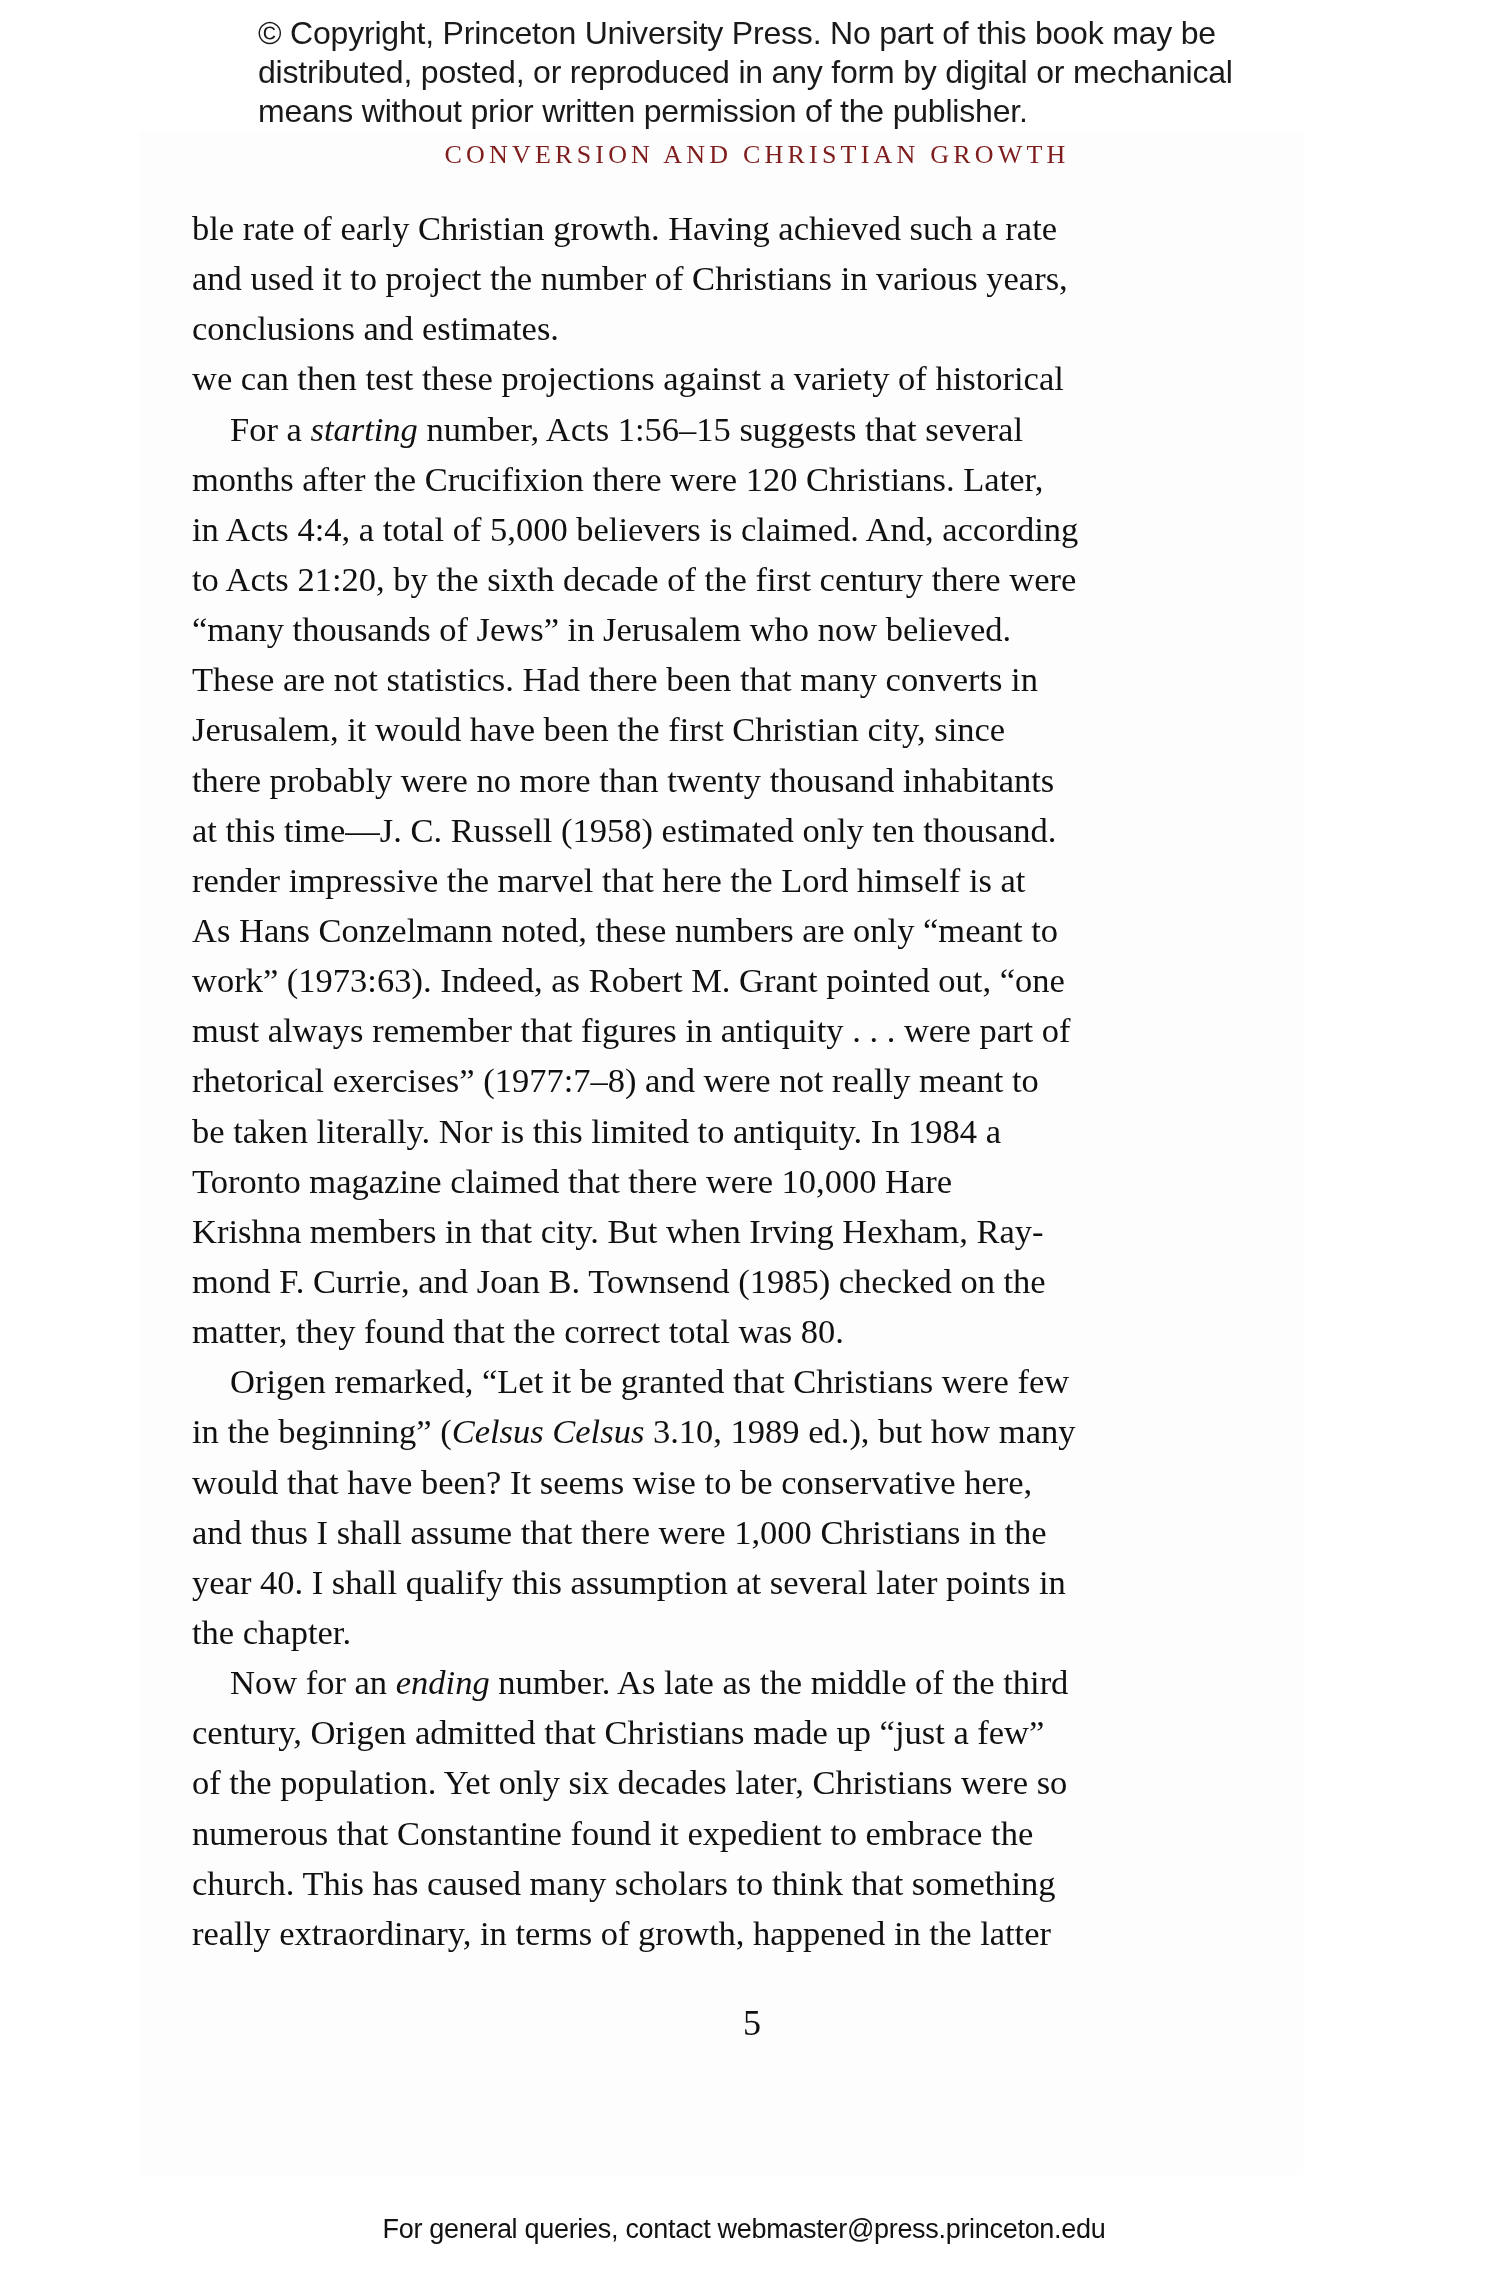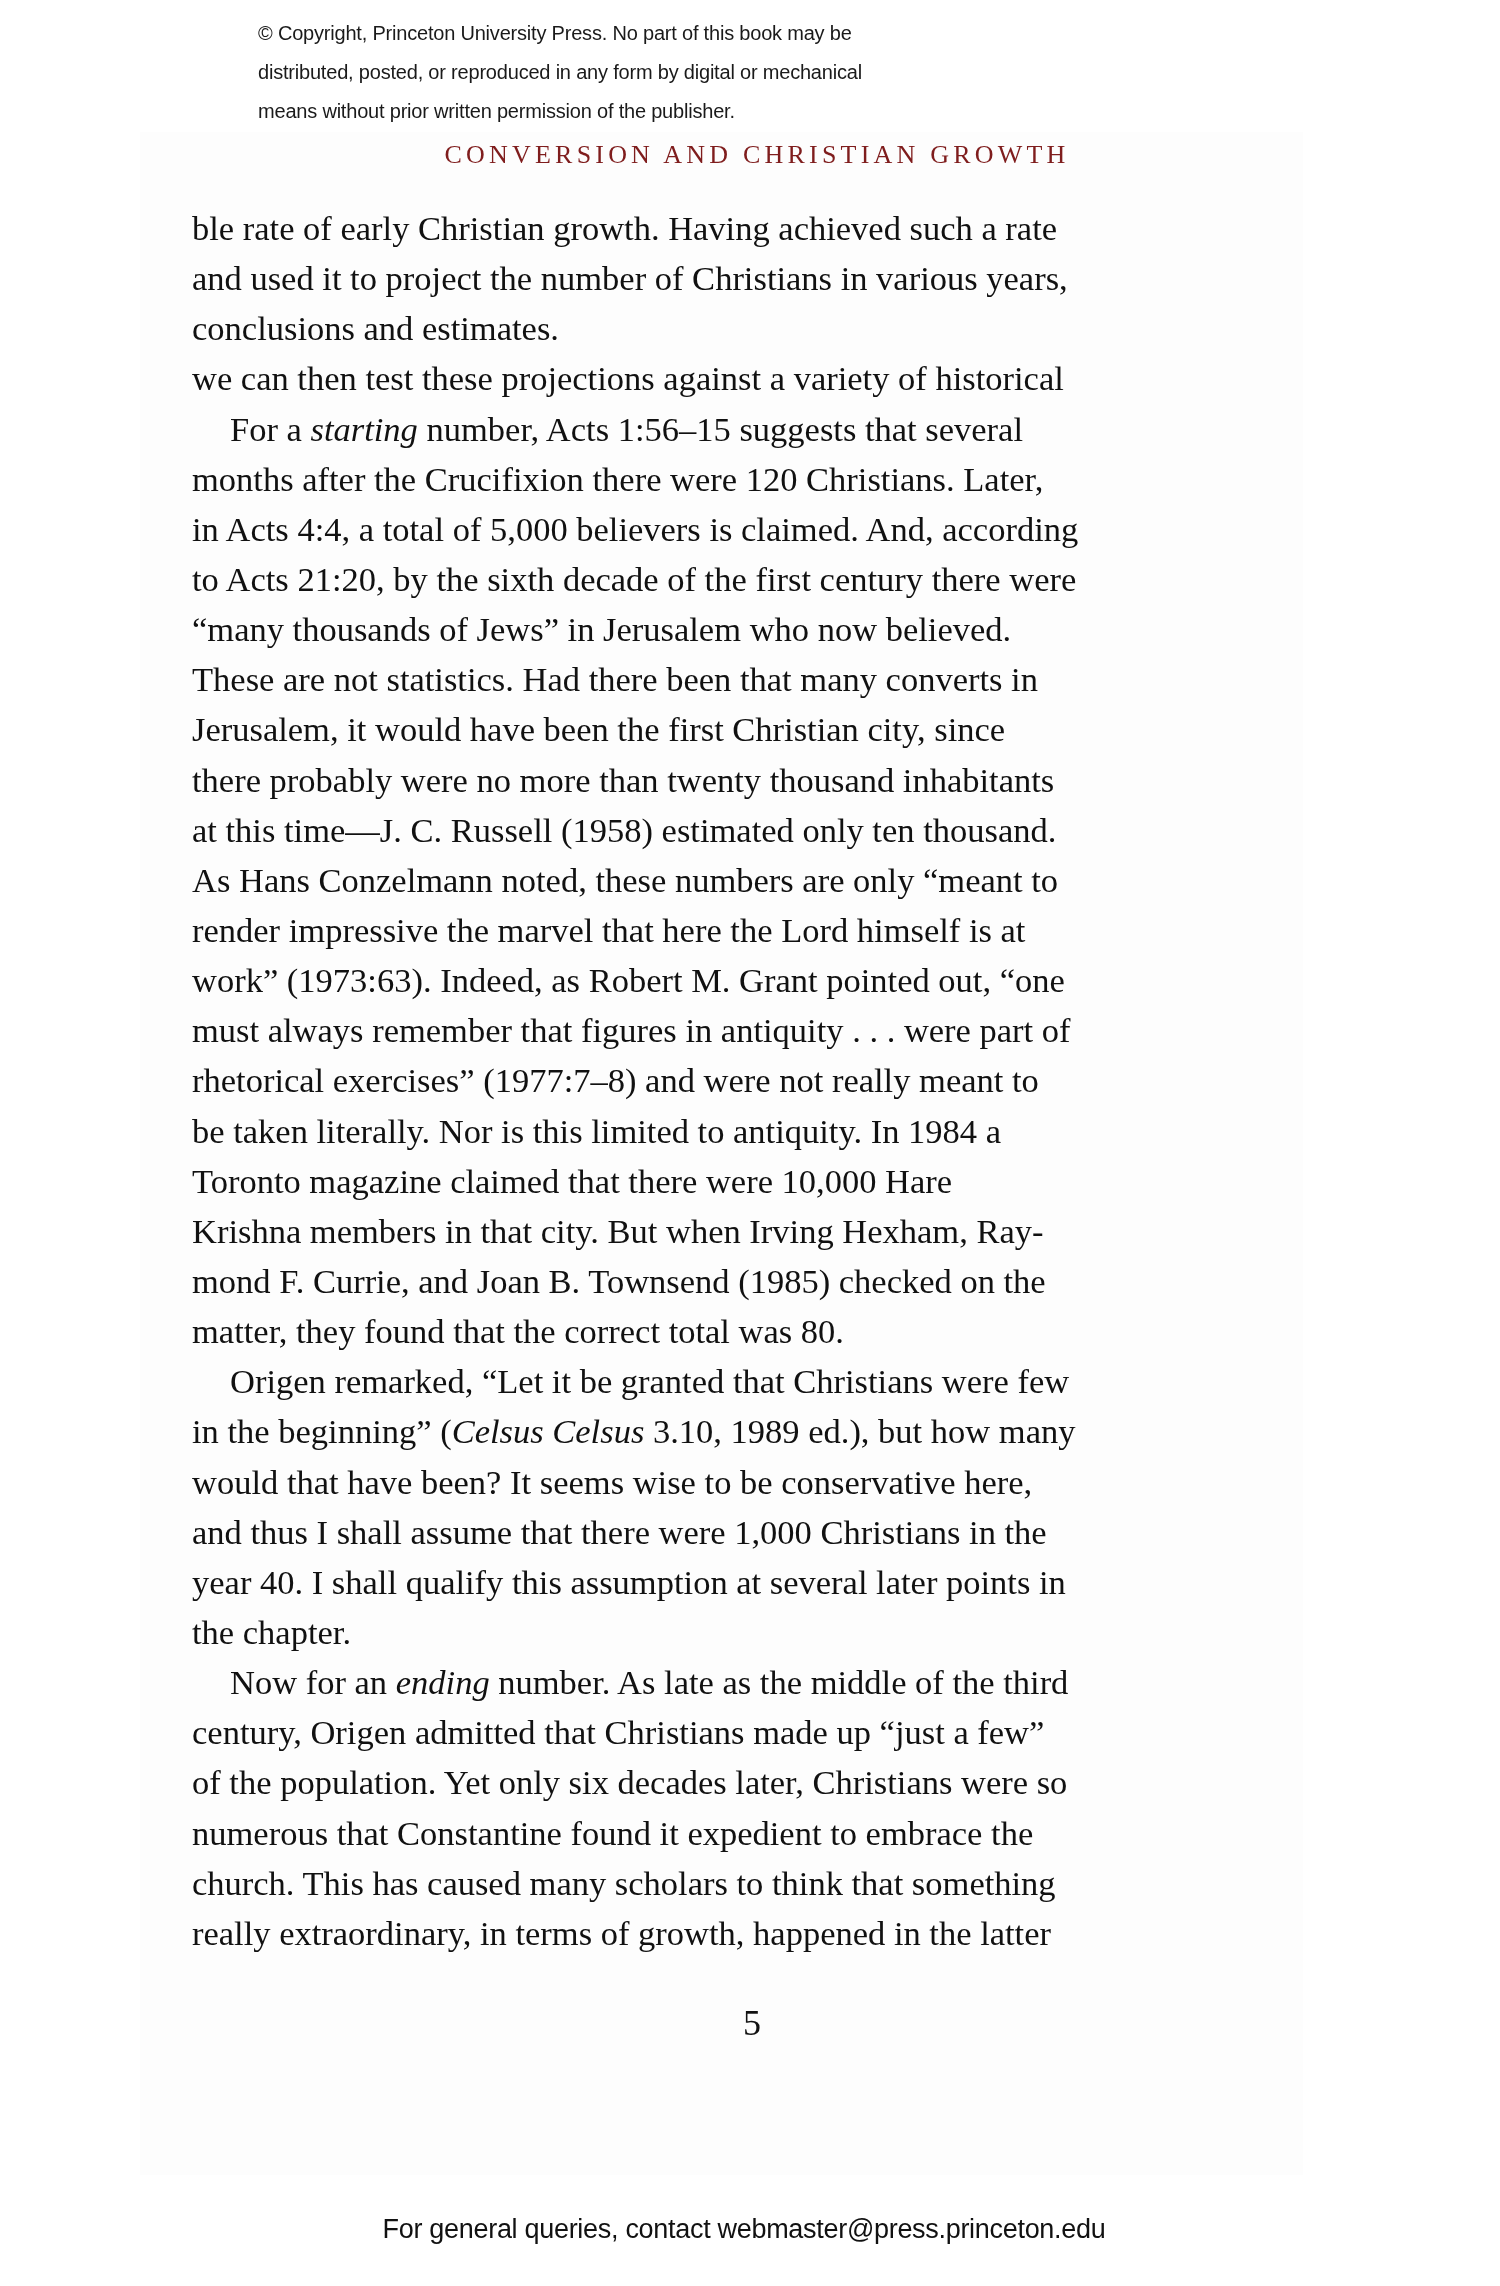--- a/index.html
+++ b/index.html
@@ -2,21 +2,21 @@
 <html><head>
 <meta charset="utf-8">
 <style>
   html, body { margin: 0; padding: 0; }
   body {
     width: 1500px; height: 2286px; position: relative; overflow: hidden;
     background: #ffffff; color: #111111;
   }
   .copyright {
     position: absolute; left: 258px; top: 14px; width: 1000px;
-    font-family: "Liberation Sans", sans-serif; font-size: 20px; line-height: 39px;
+    font-family: "Liberation Sans", sans-serif; font-size: 32px; line-height: 39px;
     color: #1a1a1a; letter-spacing: -0.2px;
   }
   .copyright div { white-space: nowrap; }
   .scan {
     position: absolute; left: 140px; top: 132px; width: 1163px; height: 2043px;
     background: #fdfdfd;
   }
   .running-head {
     position: absolute; left: 0; width: 1500px; top: 140px; text-align: center;
     font-family: "Liberation Serif", serif; font-size: 26px; letter-spacing: 4.2px;
@@ -66,22 +66,22 @@
     <div>
       <div class="line indent" style="word-spacing: 0px; text-align: left; text-align-last: left;"><span>For a </span><span class="i">starting</span><span> number, Acts 1:56–15 suggests that several</span></div>
       <div class="line" style="word-spacing: 0px; text-align: left; text-align-last: left;"><span>months after the Crucifixion there were 120 Christians. Later,</span></div>
       <div class="line" style="word-spacing: 0px; text-align: left; text-align-last: left;"><span>in Acts 4:4, a total of 5,000 believers is claimed. And, according</span></div>
       <div class="line" style="word-spacing: 0px; text-align: left; text-align-last: left;"><span>to Acts 21:20, by the sixth decade of the first century there were</span></div>
       <div class="line" style="word-spacing: 0px; text-align: left; text-align-last: left;"><span>“many thousands of Jews” in Jerusalem who now believed.</span></div>
       <div class="line" style="word-spacing: 0px; text-align: left; text-align-last: left;"><span>These are not statistics. Had there been that many converts in</span></div>
       <div class="line" style="word-spacing: 0px; text-align: left; text-align-last: left;"><span>Jerusalem, it would have been the first Christian city, since</span></div>
       <div class="line" style="word-spacing: 0px; text-align: left; text-align-last: left;"><span>there probably were no more than twenty thousand inhabitants</span></div>
       <div class="line" style="word-spacing: 0px; text-align: left; text-align-last: left;"><span>at this time—J. C. Russell (1958) estimated only ten thousand.</span></div>
+      <div class="line" style="word-spacing: 0px; text-align: left; text-align-last: left;"><span>render impressive the marvel that here the Lord himself is at</span></div>
       <div class="line" style="word-spacing: 0px; text-align: left; text-align-last: left;"><span>As Hans Conzelmann noted, these numbers are only “meant to</span></div>
-      <div class="line" style="word-spacing: 0px; text-align: left; text-align-last: left;"><span>render impressive the marvel that here the Lord himself is at</span></div>
       <div class="line" style="word-spacing: 0px; text-align: left; text-align-last: left;"><span>work” (1973:63). Indeed, as Robert M. Grant pointed out, “one</span></div>
       <div class="line" style="word-spacing: 0px; text-align: left; text-align-last: left;"><span>must always remember that figures in antiquity . . . were part of</span></div>
       <div class="line" style="word-spacing: 0px; text-align: left; text-align-last: left;"><span>rhetorical exercises” (1977:7–8) and were not really meant to</span></div>
       <div class="line" style="word-spacing: 0px; text-align: left; text-align-last: left;"><span>be taken literally. Nor is this limited to antiquity. In 1984 a</span></div>
       <div class="line" style="word-spacing: 0px; text-align: left; text-align-last: left;"><span>Toronto magazine claimed that there were 10,000 Hare</span></div>
       <div class="line" style="word-spacing: 0px; text-align: left; text-align-last: left;"><span>Krishna members in that city. But when Irving Hexham, Ray-</span></div>
       <div class="line" style="word-spacing: 0px; text-align: left; text-align-last: left;"><span>mond F. Currie, and Joan B. Townsend (1985) checked on the</span></div>
       <div class="line last"><span>matter, they found that the correct total was 80.</span></div>
     </div>
     <div>

